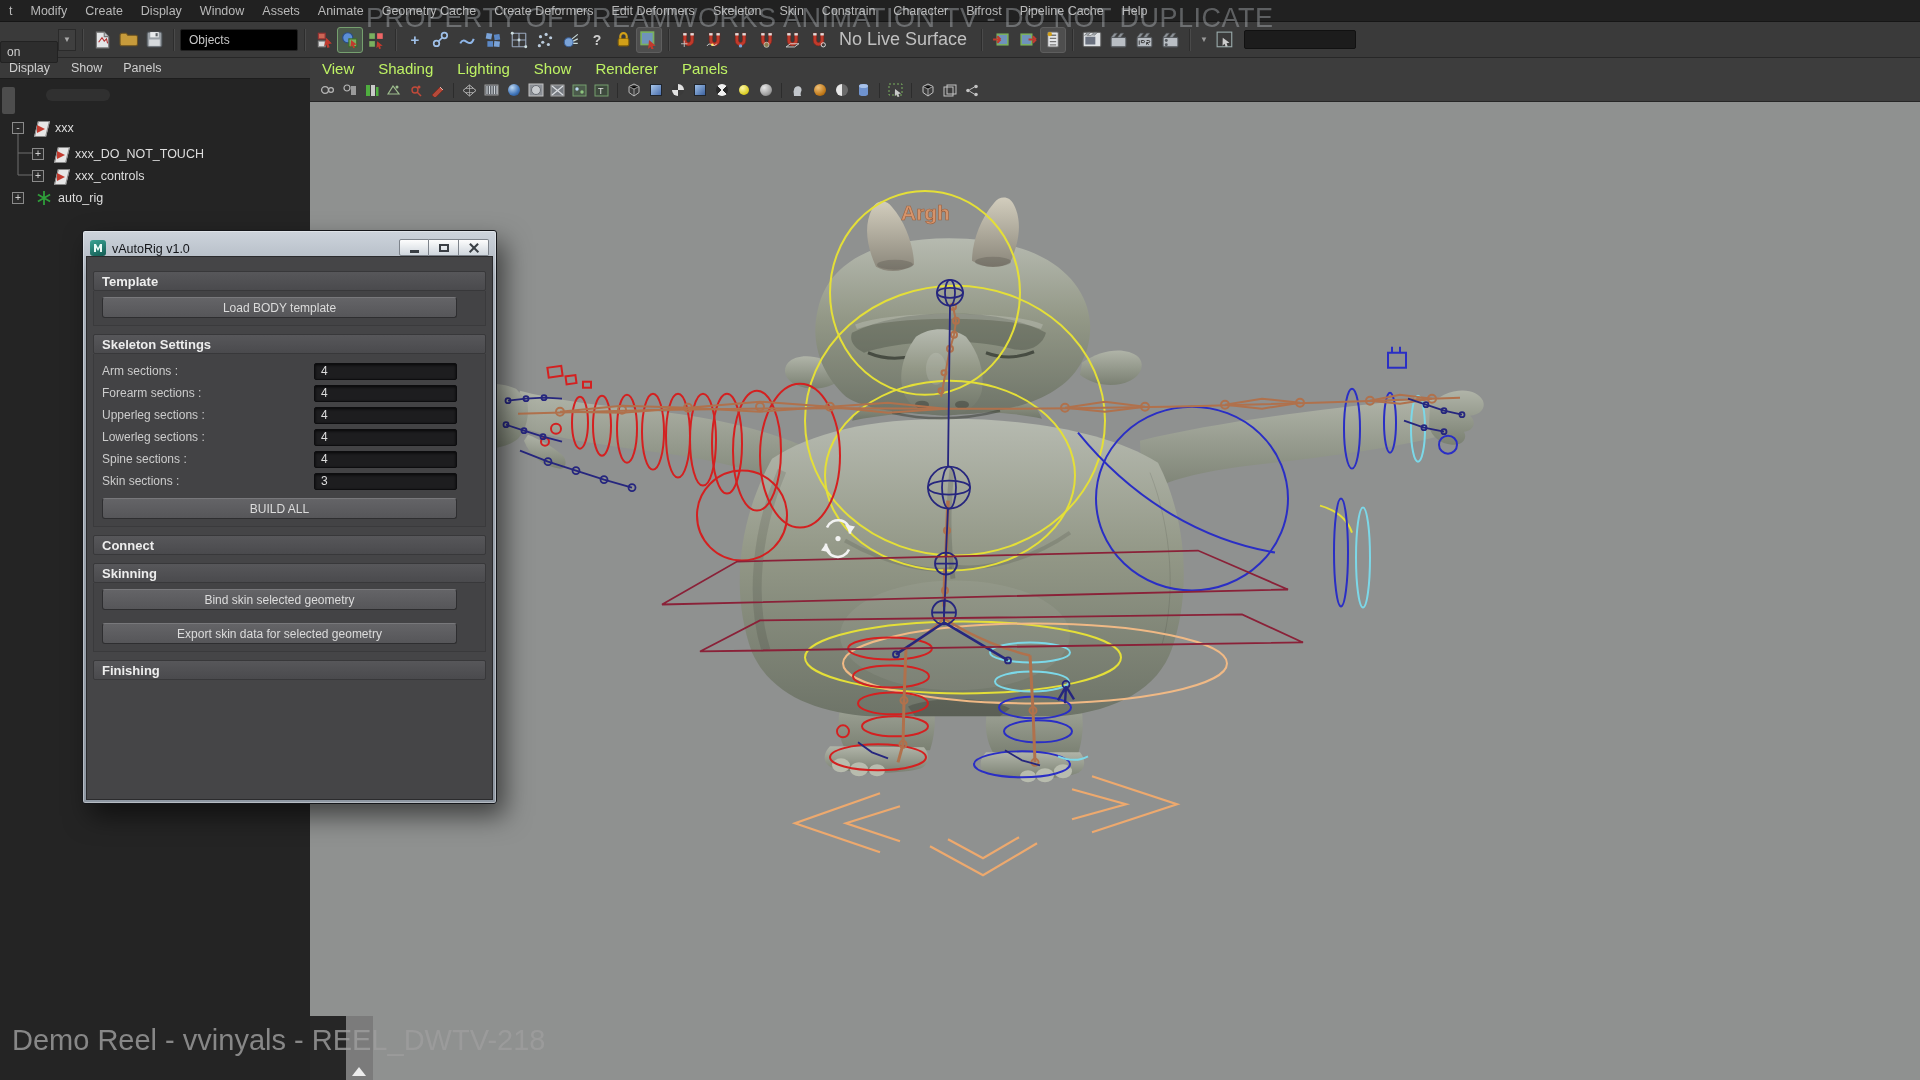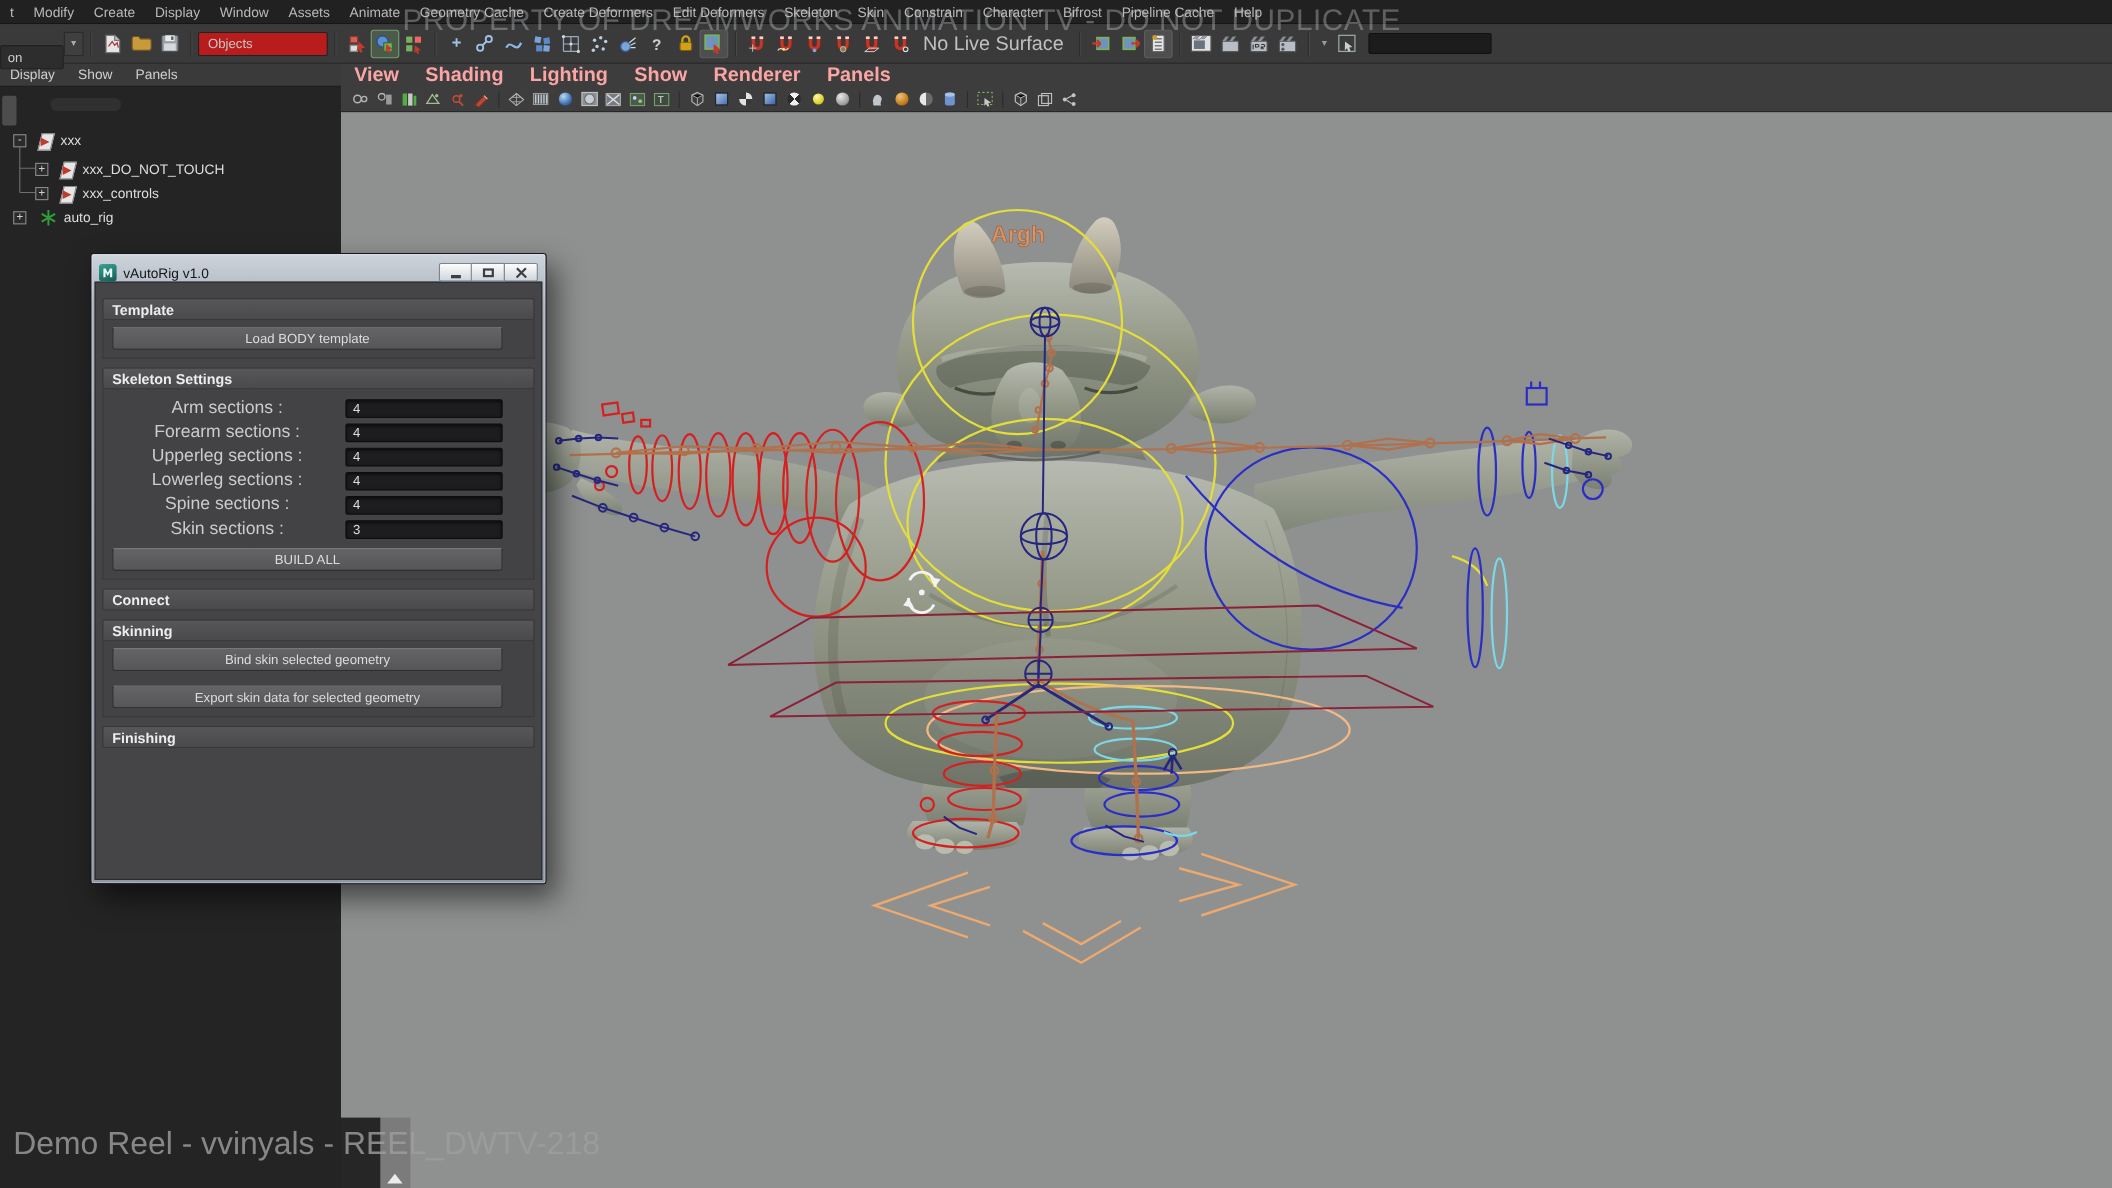--- a/index.html
+++ b/index.html
@@ -24,21 +24,21 @@
              color:#aaa; font-size:8px; display:flex; align-items:center; justify-content:center; }
   .tsep { width:9px; height:26px; margin:0 2px; position:relative; }
   .tsep::before { content:""; position:absolute; left:4px; top:2px; bottom:2px;
                   width:1px; background:#2d2d2d; border-right:1px solid #4a4a4a; }
   .ti { width:26px; height:26px; display:flex; align-items:center; justify-content:center;
         border-radius:3px; position:relative; }
   .ti.active { background:#4b5a4b; border:1px solid #76a06f; }
   .ti.pressed { background:#4e4e4e; border:1px solid #5e5e5e; }
   .tglyph { color:#9fc0e8; font-weight:bold; font-size:15px; }
   .tglyph.q { color:#cfcfcf; font-size:14px; }
-  .objectsdd { width:118px; height:22px; background:#b91c1c; border:1px solid #222;
+  .objectsdd { width:118px; height:22px; background:#000000; border:1px solid #222;
                border-radius:2px; color:#c8c8c8; font-size:12px; display:flex;
                align-items:center; padding-left:8px; }
   .nls { color:#c0c0c0; font-size:18px; margin:0 8px; }
   .tb-field { width:112px; height:19px; background:#1c1c1c; border:1px solid #111;
               border-radius:2px; color:#ddd; font-size:12px; margin-left:6px; }
 
   
   .main { position:absolute; left:0; top:58px; width:1920px; bottom:0; display:flex; }
 
   
@@ -61,21 +61,21 @@
                      background:#e6e6e6; transform:skewX(-14deg); border:1px solid #888; }
   .ref-ico::after { content:""; position:absolute; left:3px; top:4px; width:0; height:0;
                     border-left:8px solid #c13a2e; border-top:4px solid transparent;
                     border-bottom:4px solid transparent; }
   .tree-lines { position:absolute; pointer-events:none; }
 
   
   .viewport { flex:1; position:relative; background:#3d3d3d; }
   .vp-menus { height:21px; display:flex; align-items:center; padding-left:12px; gap:24px;
               background:#3d3d3d; }
-  .vp-menus span { color:#fca5a5; font-size:18px;font-weight:bold; }
+  .vp-menus span { color:#bef264; font-size:15px; }
   .vp-icons { height:23px; display:flex; align-items:center; padding-left:8px; gap:3px;
               background:#3d3d3d; border-bottom:1px solid #262626; }
   .vi { width:19px; height:17px; display:flex; align-items:center; justify-content:center; }
   .vsep { width:7px; height:15px; position:relative; }
   .vsep::before { content:""; position:absolute; left:3px; top:0; bottom:0; width:1px; background:#2c2c2c; }
   .vball { width:12px; height:12px; border-radius:50%; }
   .vcube { width:12px; height:12px; border:1px solid #20252c; }
   .vp-canvas { position:absolute; left:0; top:44px; right:0; bottom:0; background:#8f9190; }
   .vp-canvas svg { width:100%; height:100%; display:block; }
 
@@ -116,21 +116,21 @@
            border:1px solid #38383a; border-radius:2px; color:#ededed; font-size:13px;
            font-weight:bold; display:flex; align-items:center; padding-left:8px; }
   .sec-body { margin:0 2px; border:1px solid #3a3a3c; border-top:none; background:#434345;
               padding:6px 28px 7px 8px; }
   .dbtn { display:block; width:100%; height:21px; margin:0 0 13px 0;
           background:linear-gradient(#646467,#565659); border:1px solid #2e2e30;
           border-top-color:#78787b; border-radius:3px; color:#dcdcdc; font-size:12px;
           font-family:"Liberation Sans", sans-serif; }
   .dbtn:last-child { margin-bottom:0; }
   .frow { display:flex; align-items:center; height:22px; }
-  .flab { width:212px; text-align:center; color:#cccccc; font-size:16px; padding-right:3px; flex:none; }
+  .flab { width:212px; text-align:left; color:#cccccc; font-size:12px; padding-right:3px; flex:none; }
   .finput { flex:1; height:17px; background:#1d1d1f; border:1px solid #0d0d0f;
             border-radius:2px; box-shadow:inset 0 1px 3px rgba(0,0,0,.8);
             color:#dddddd; font-size:12px; display:flex; align-items:center; padding-left:6px; }
   .spacer6 { height:6px; } .spacer8 { height:8px; }
 
   
   .wm-top { position:absolute; left:366px; top:3px; font-size:27px; letter-spacing:.5px;
             color:rgba(195,200,205,.38); z-index:60; white-space:nowrap; }
   .wm-bottom { position:absolute; left:12px; top:1024px; font-size:29px;
             color:rgba(158,158,158,.82); z-index:60; white-space:nowrap; }

